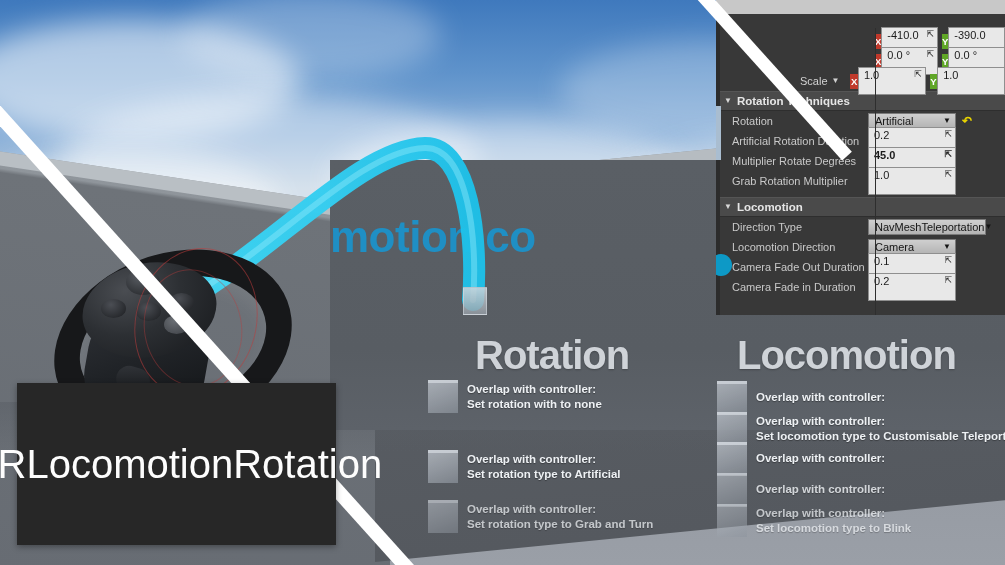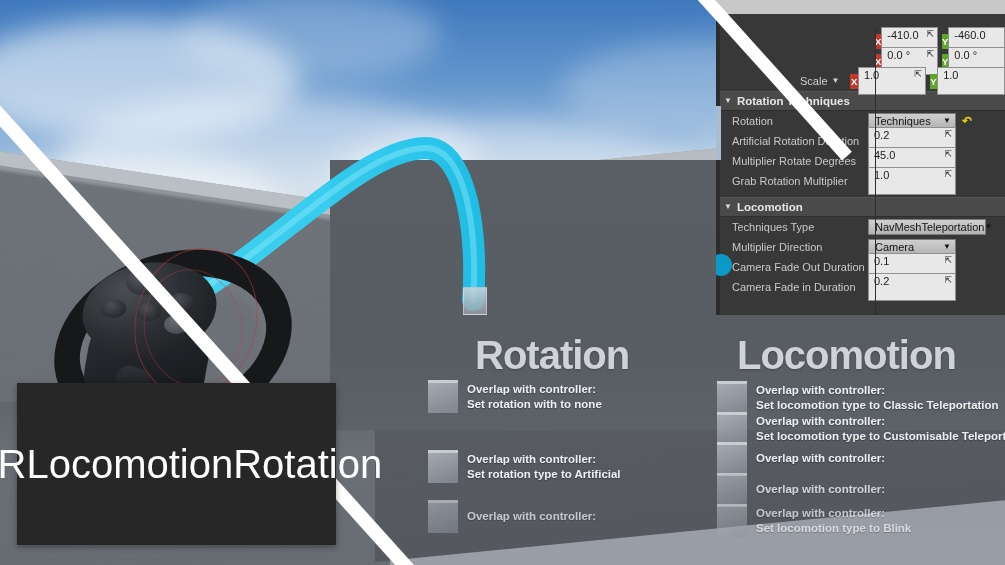--- a/index.html
+++ b/index.html
@@ -151,20 +151,21 @@
     </div>
 
     <div class="floor"></div>
     <div class="wallL"></div>
     <div class="wallL-top"></div>
     <div class="wallR"></div>
     <div class="wallR-top"></div>
     <div class="floor-shade"></div>
     <div class="darkpanel"></div>
 
+    <div class="bluetext">motion co</div>
 
     <svg class="arc-wrap" width="1005" height="565">
       <defs>
         <linearGradient id="arcg" x1="0" y1="0" x2="1" y2="0">
           <stop offset="0%" stop-color="#3fd8f5"></stop>
           <stop offset="55%" stop-color="#33cdf0"></stop>
           <stop offset="100%" stop-color="#1ec0e8"></stop>
         </linearGradient>
       </defs>
       <path d="M 150,320 C 265,262 355,150 425,148 C 468,147 478,240 473,300" fill="none" stroke="url(#arcg)" stroke-width="22" stroke-linecap="round" opacity="0.97"></path>
@@ -203,28 +204,28 @@
     <div class="cube"></div>
     <div class="etext">
       <div>Overlap with controller:</div>
       <div>Set rotation type to Artificial</div>
     </div>
   </div>
   <div class="entry dim2" style="left:428px;top:500px;">
     <div class="cube"></div>
     <div class="etext">
       <div>Overlap with controller:</div>
+      <div>Set rotation type to Grab and Turn</div>
     </div>
   </div>
 
   <div class="entry" style="left:717px;top:381px;">
     <div class="cube"></div>
     <div class="etext">
       <div>Overlap with controller:</div>
-      <div>Set locomotion type to Classic Teleportation</div>
     </div>
   </div>
   <div class="entry" style="left:717px;top:412px;">
     <div class="cube"></div>
     <div class="etext">
       <div>Overlap with controller:</div>
       <div>Set locomotion type to Customisable Teleportation</div>
     </div>
   </div>
   <div class="entry" style="left:717px;top:442px;">
@@ -263,21 +264,21 @@
       <div style="height:17px;"></div>
 
       <div class="xyzrow" style="padding-left:159px;">
         <div class="axis ax-x">X</div>
         <div class="numfield">
           <span>-410.0</span>
           <span class="spin">⇱</span>
         </div>
         <div class="axis ax-y" style="margin-left:4px;">Y</div>
         <div class="numfield">
-          <span>-460.0</span>
+          <span>-390.0</span>
         </div>
       </div>
 
       <div class="xyzrow" style="padding-left:159px;">
         <div class="axis ax-x">X</div>
         <div class="numfield">
           <span>0.0 °</span>
           <span class="spin">⇱</span>
         </div>
         <div class="axis ax-y" style="margin-left:4px;">Y</div>
@@ -304,41 +305,41 @@
 
       <div class="sect">
         <span class="tri">▼</span>
         <span class="st">Rotation Techniques</span>
       </div>
 
       <div class="row">
         <div class="lbl">Rotation</div>
         <div class="ctrlcol">
           <div class="combo" style="width:88px;">
-            <span>Techniques</span>
+            <span>Artificial</span>
             <span class="caret">▼</span>
           </div>
           <span class="reset">↶</span>
         </div>
       </div>
 
       <div class="row">
         <div class="lbl">Artificial Rotation Duration</div>
         <div class="ctrlcol">
           <div class="numfield" style="width:88px;">
             <span>0.2</span>
             <span class="spin">⇱</span>
           </div>
         </div>
       </div>
 
       <div class="row">
         <div class="lbl">Multiplier Rotate Degrees</div>
         <div class="ctrlcol">
-          <div class="numfield" style="width:88px;">
+          <div class="numfield" style="width:88px;font-weight:bold;">
             <span>45.0</span>
             <span class="spin">⇱</span>
           </div>
         </div>
       </div>
 
       <div class="row">
         <div class="lbl">Grab Rotation Multiplier</div>
         <div class="ctrlcol">
           <div class="numfield" style="width:88px;">
@@ -349,31 +350,31 @@
       </div>
 
       <div style="height:6px;"></div>
 
       <div class="sect">
         <span class="tri">▼</span>
         <span class="st">Locomotion</span>
       </div>
 
       <div class="row">
-        <div class="lbl">Techniques Type</div>
+        <div class="lbl">Direction Type</div>
         <div class="ctrlcol">
           <div class="combo" style="width:118px;">
             <span>NavMeshTeleportation</span>
             <span class="caret">▼</span>
           </div>
         </div>
       </div>
 
       <div class="row">
-        <div class="lbl">Multiplier Direction</div>
+        <div class="lbl">Locomotion Direction</div>
         <div class="ctrlcol">
           <div class="combo" style="width:88px;">
             <span>Camera</span>
             <span class="caret">▼</span>
           </div>
         </div>
       </div>
 
       <div class="row">
         <div class="lbl">Camera Fade Out Duration</div>

